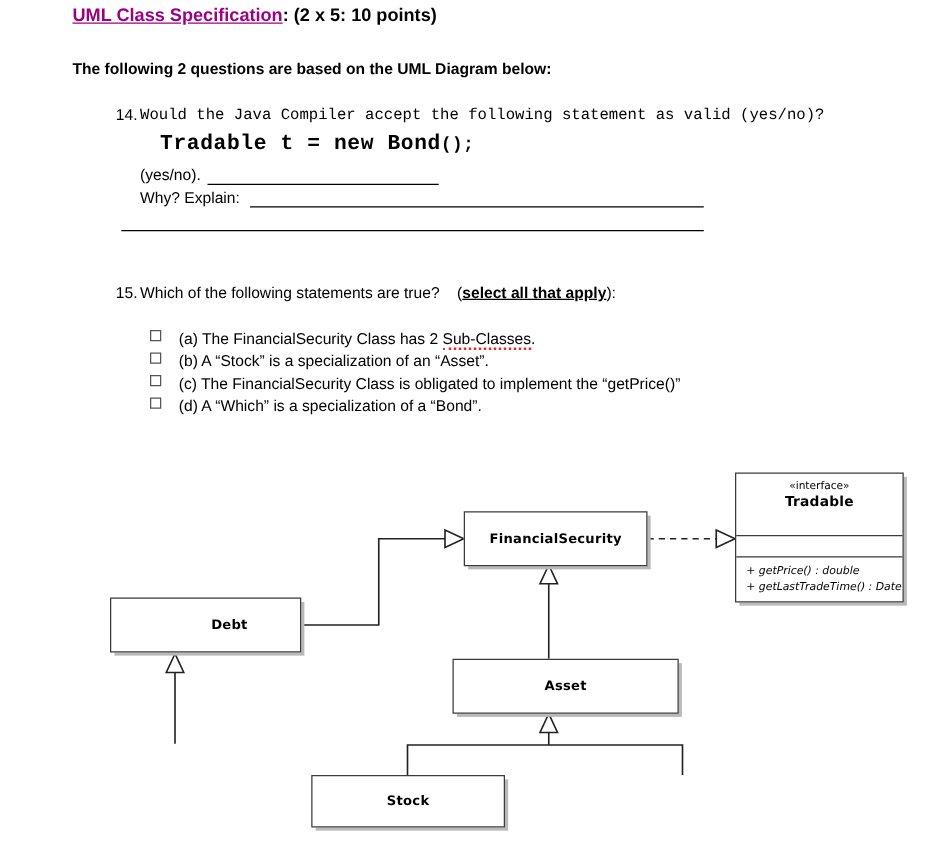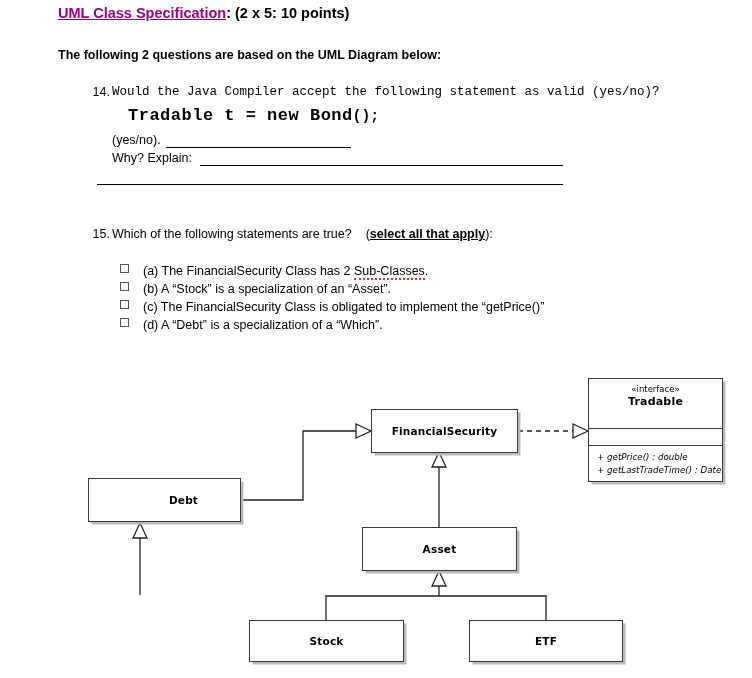--- a/index.html
+++ b/index.html
@@ -100,21 +100,21 @@
     <div class="opt">
       <span class="box"></span><span class="otxt">(a) The FinancialSecurity Class has 2 </span><span class="otxt squiggle">Sub-Classes</span><span class="otxt">.</span>
     </div>
     <div class="opt">
       <span class="box"></span><span class="otxt">(b) A “Stock” is a specialization of an “Asset”.</span>
     </div>
     <div class="opt">
       <span class="box"></span><span class="otxt">(c) The FinancialSecurity Class is obligated to implement the “getPrice()”</span>
     </div>
     <div class="opt">
-      <span class="box"></span><span class="otxt">(d) A “Debt” is a specialization of a “Which”.</span>
+      <span class="box"></span><span class="otxt">(d) A “Which” is a specialization of a “Bond”.</span>
     </div>
   </div>
 
   <div id="uml">
 
     <svg class="lines" viewBox="0 0 752 678">
 
       <polyline points="241,500 303,500 303,431 371,431" fill="none" stroke="#222" stroke-width="1.3"></polyline>
       <polygon points="371,431 356,424 356,438" fill="#ffffff" stroke="#222" stroke-width="1.3"></polygon>
 
@@ -145,27 +145,24 @@
     </div>
 
     <div class="uml-box box-center" style="left:371px;top:409px;width:147px;height:44px;">
       <div class="uml-title">FinancialSecurity</div>
     </div>
 
     <div class="uml-box box-center" style="left:88px;top:478px;width:153px;height:44px;padding-left:38px;">
       <div class="uml-title">Debt</div>
     </div>
 
-    <div class="uml-box box-center" style="left:362px;top:527px;width:155px;height:44px;">
+    <div class="uml-box box-center" style="left:362px;top:527px;width:181px;height:44px;">
       <div class="uml-title">Asset</div>
     </div>
 
 
     <div class="uml-box box-center" style="left:249px;top:620px;width:155px;height:42px;">
       <div class="uml-title">Stock</div>
     </div>
 
-    <div class="uml-box box-center" style="left:469px;top:620px;width:154px;height:42px;">
-      <div class="uml-title">ETF</div>
-    </div>
 
   </div>
 </div>
 
 </body></html>

